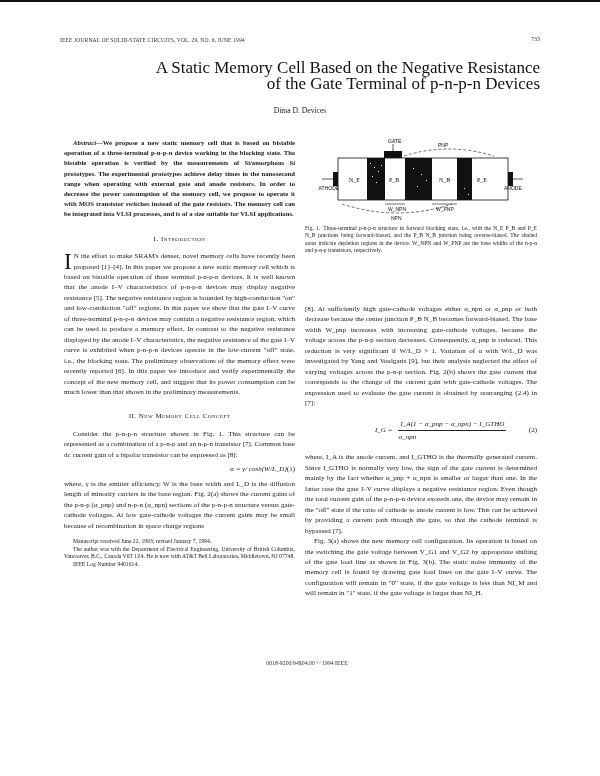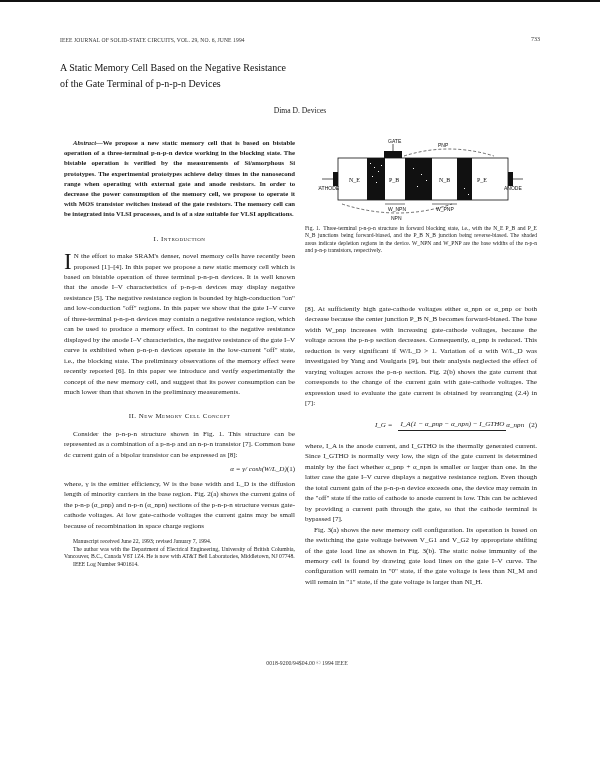--- a/index.html
+++ b/index.html
@@ -1,37 +1,37 @@
 <!DOCTYPE html>
 <html><head>
 <meta charset="utf-8">
 <style>
   html, body { margin:0; padding:0; background:#ffffff; }
   body { width:600px; height:776px; position:relative; overflow:hidden;
          font-family:"Liberation Serif", "DejaVu Serif", serif; color:#111; }
   .topbar { position:absolute; left:0; top:0; width:600px; height:2px; background:#111; }
   .running-head { position:absolute; left:60px; top:37px; width:480px; font-size:5.6px; letter-spacing:0.1px; color:#333; }
   .page-num { position:absolute; right:60px; top:36px; font-size:6px; color:#333; }
-  .title { position:absolute; left:60px; top:60px; width:480px; text-align:left; font-size:10px; line-height:15.5px; color:#111; }
+  .title { position:absolute; left:60px; top:60px; width:480px; text-align:right; font-size:17px; line-height:15.5px; color:#111; }
   .author { position:absolute; left:60px; top:106px; width:480px; text-align:center; font-size:7.6px; color:#222; }
   .col { position:absolute; font-size:7.05px; line-height:10.45px; text-align:justify; color:#1a1a1a; }
   .col p { margin:0; text-indent:9px; }
   .left-col { left:64px; top:138px; width:231px; }
   .right-col { left:305px; top:284px; width:232px;margin-top:20px; }
   .abstract { font-weight:bold; font-size:6.7px; line-height:10.2px; text-indent:9px; }
   .abstract .lead { font-style:italic; }
   .section-head { text-align:center; font-size:7px; letter-spacing:0.5px; margin:14px 0 7px 0; font-variant:small-caps; }
   .dropcap-p { text-indent:0 !important; }
   .dropcap { float:left; font-size:23px; line-height:19px; margin:1px 2px 0 0; }
   .equation { display:flex; justify-content:space-between; margin:4px 0 4px 0; font-style:italic; }
   .equation .eq-body { flex:1; text-align:right; }
   .equation .eq-num { font-style:normal; }
   .frac-eq { display:flex; align-items:center; margin:10px 0 10px 0; }
   .frac-eq .lhs { margin-left:70px; font-style:italic; }
-  .frac { display:inline-flex; align-items:flex-start; margin-left:6px; font-style:italic; }
+  .frac { display:inline-flex; flex-direction:column; align-items:flex-start; margin-left:6px; font-style:italic; }
   .frac .num { border-bottom:0.8px solid #222; padding:0 2px 1px 2px; }
   .frac .den { padding-top:1px; }
   .frac-eq .eq-num { margin-left:auto; }
   .footnote { font-size:5.7px; line-height:7.6px; margin-top:7px; color:#222; }
   .footnote div { text-indent:9px; }
   .copyright { position:absolute; left:232px; top:660px; width:150px; text-align:center; font-size:5.8px; color:#333; }
   .figure { position:absolute; left:318px; top:138px; width:210px; height:86px; }
   .caption { position:absolute; left:305px; top:225px; width:232px; font-size:5.6px; line-height:7.4px; text-align:justify; color:#222; }
   .caption .fig-label { margin-right:3px; }
   .diagram-label { font-family:"Liberation Sans", sans-serif; font-size:5px; fill:#111; }

